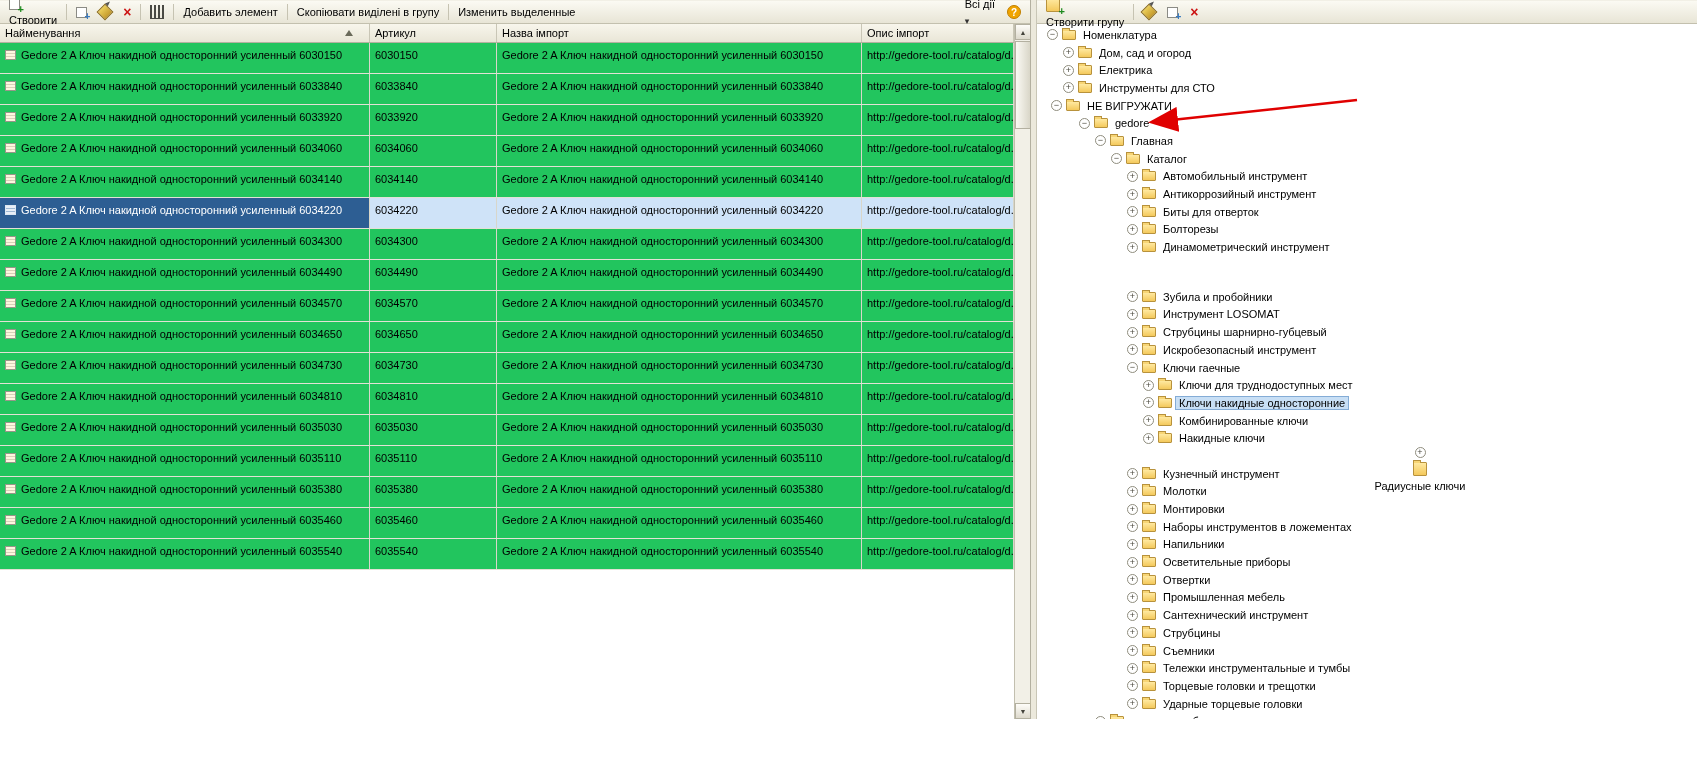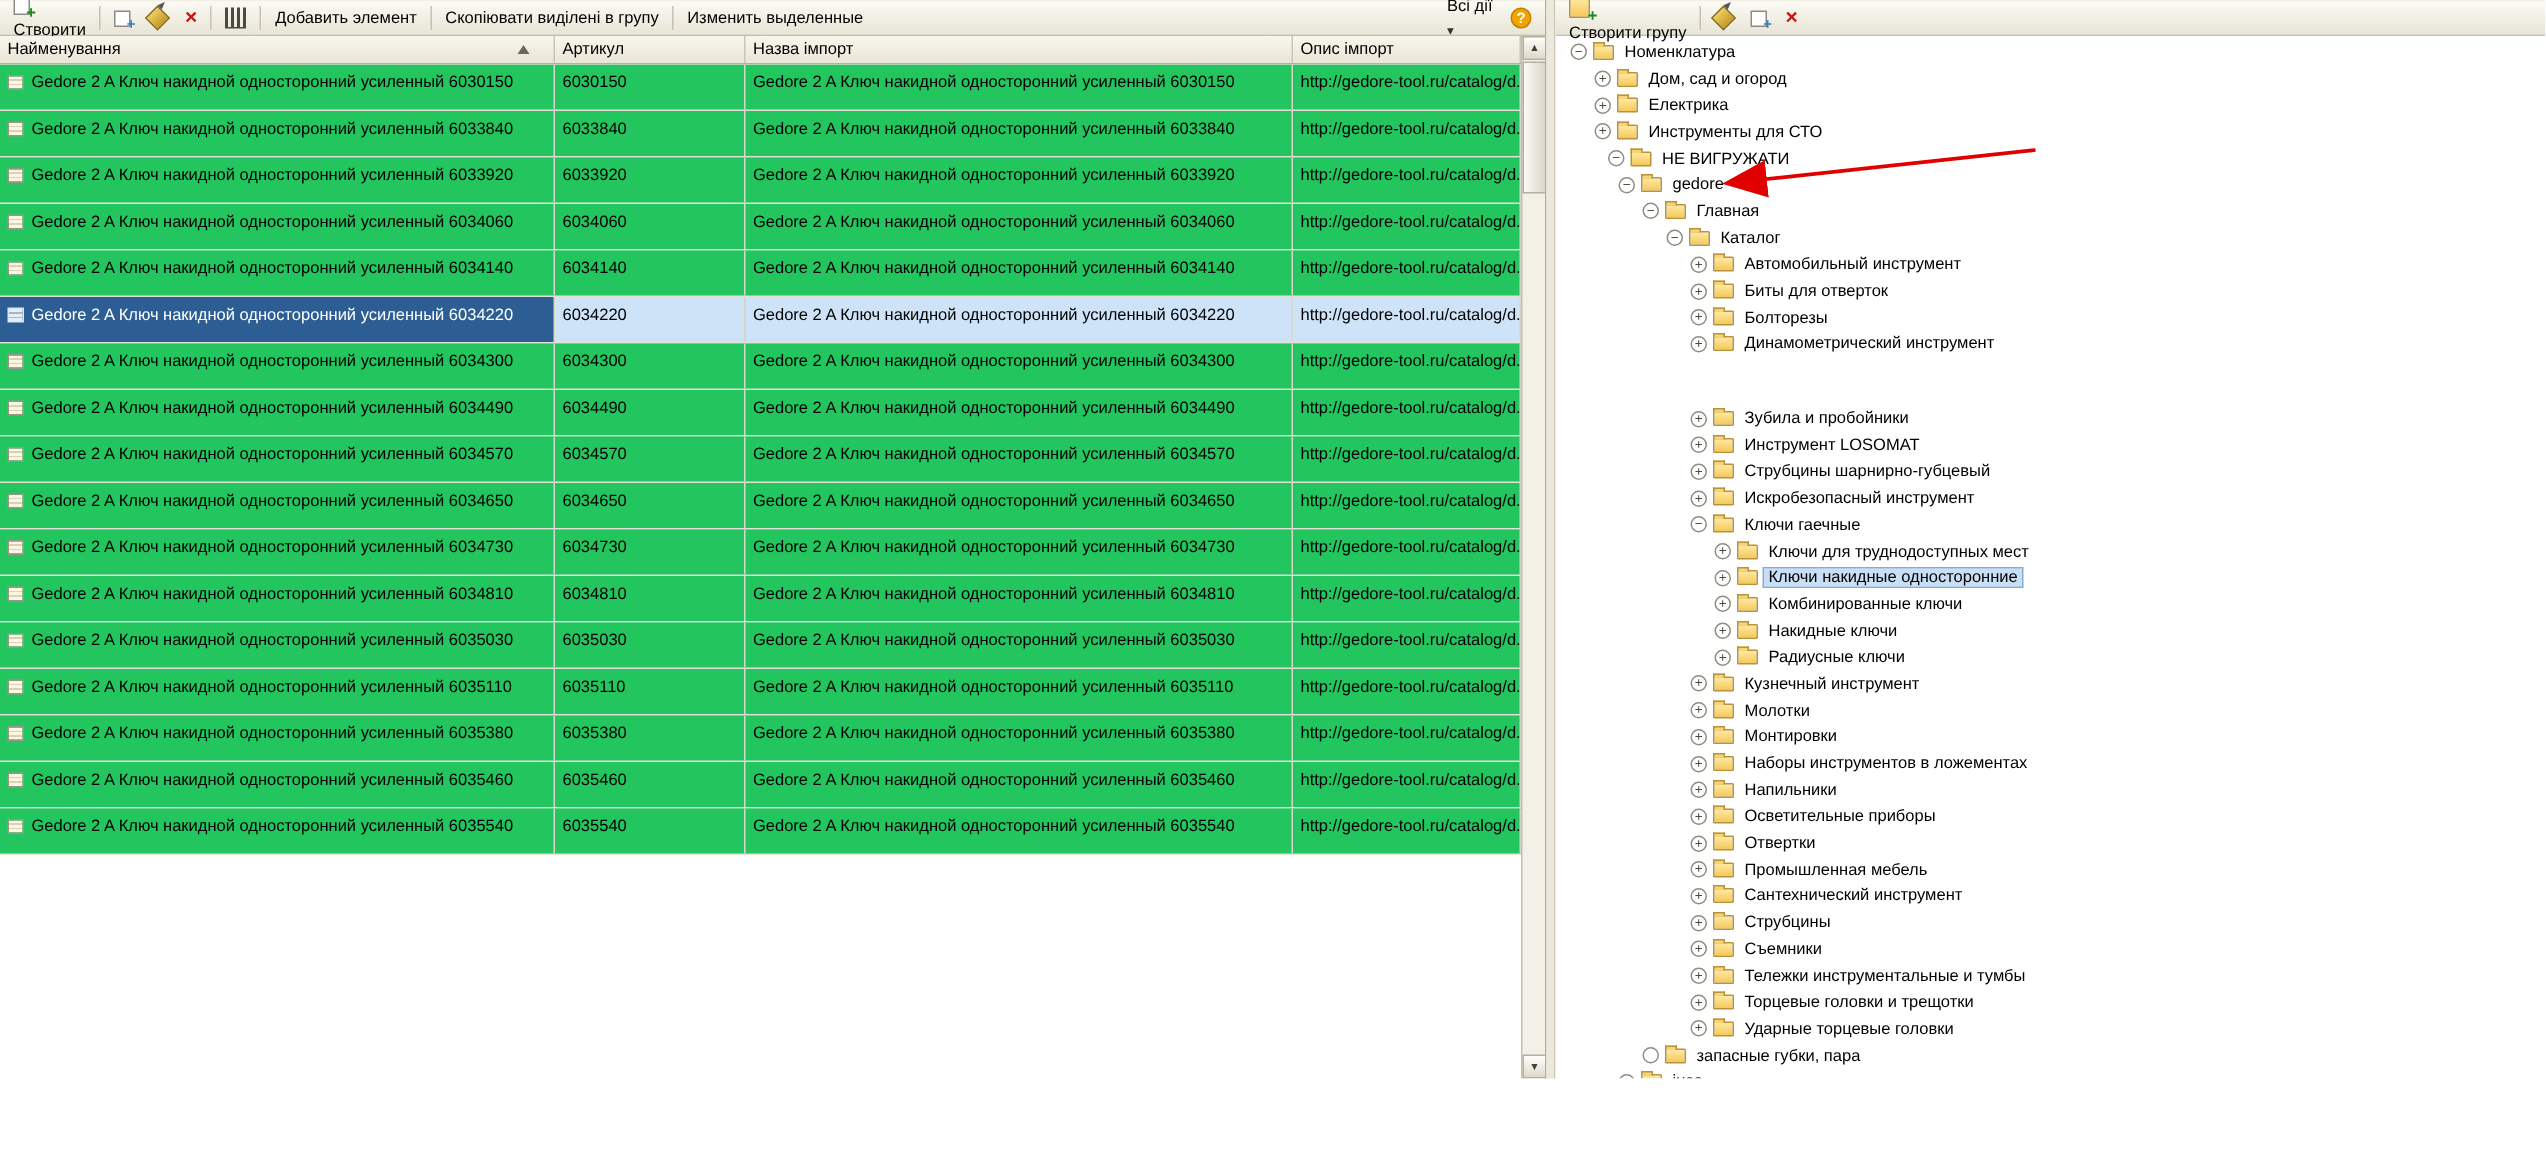--- a/index.html
+++ b/index.html
@@ -386,21 +386,21 @@
     <span class="i-folder tfold"></span>
     <span class="tlabel">Електрика</span>
   </div>
 
   <div class="tree-row" style="padding-left: 26px;">
     <span class="exp plus"></span>
     <span class="i-folder tfold"></span>
     <span class="tlabel">Инструменты для СТО</span>
   </div>
 
-  <div class="tree-row" style="padding-left: 35px;">
+  <div class="tree-row" style="padding-left: 14px;">
     <span class="exp minus"></span>
     <span class="i-folder tfold"></span>
     <span class="tlabel">НЕ ВИГРУЖАТИ</span>
   </div>
 
   <div class="tree-row" style="padding-left: 42px; text-align: right;">
     <span class="exp minus"></span>
     <span class="i-folder tfold"></span>
     <span class="tlabel">gedore</span>
   </div>
@@ -416,20 +416,25 @@
     <span class="i-folder tfold"></span>
     <span class="tlabel">Каталог</span>
   </div>
 
   <div class="tree-row" style="padding-left: 90px;">
     <span class="exp plus"></span>
     <span class="i-folder tfold"></span>
     <span class="tlabel">Автомобильный инструмент</span>
   </div>
 
+  <div class="tree-row" style="padding-left: 90px;">
+    <span class="exp plus"></span>
+    <span class="i-folder tfold"></span>
+    <span class="tlabel">Антикоррозийный инструмент</span>
+  </div>
 
   <div class="tree-row" style="padding-left: 90px;">
     <span class="exp plus"></span>
     <span class="i-folder tfold"></span>
     <span class="tlabel">Биты для отверток</span>
   </div>
 
   <div class="tree-row" style="padding-left: 90px;">
     <span class="exp plus"></span>
     <span class="i-folder tfold"></span>
@@ -489,21 +494,21 @@
     <span class="i-folder tfold"></span>
     <span class="tlabel">Комбинированные ключи</span>
   </div>
 
   <div class="tree-row" style="padding-left: 106px;">
     <span class="exp plus"></span>
     <span class="i-folder tfold"></span>
     <span class="tlabel">Накидные ключи</span>
   </div>
 
-  <div class="tree-row" style="padding-left: 106px;">
+  <div class="tree-row" style="padding-left: 106px; flex-direction: column;">
     <span class="exp plus"></span>
     <span class="i-folder tfold"></span>
     <span class="tlabel">Радиусные ключи</span>
   </div>
 
   <div class="tree-row" style="padding-left: 90px;">
     <span class="exp plus"></span>
     <span class="i-folder tfold"></span>
     <span class="tlabel">Кузнечный инструмент</span>
   </div>

